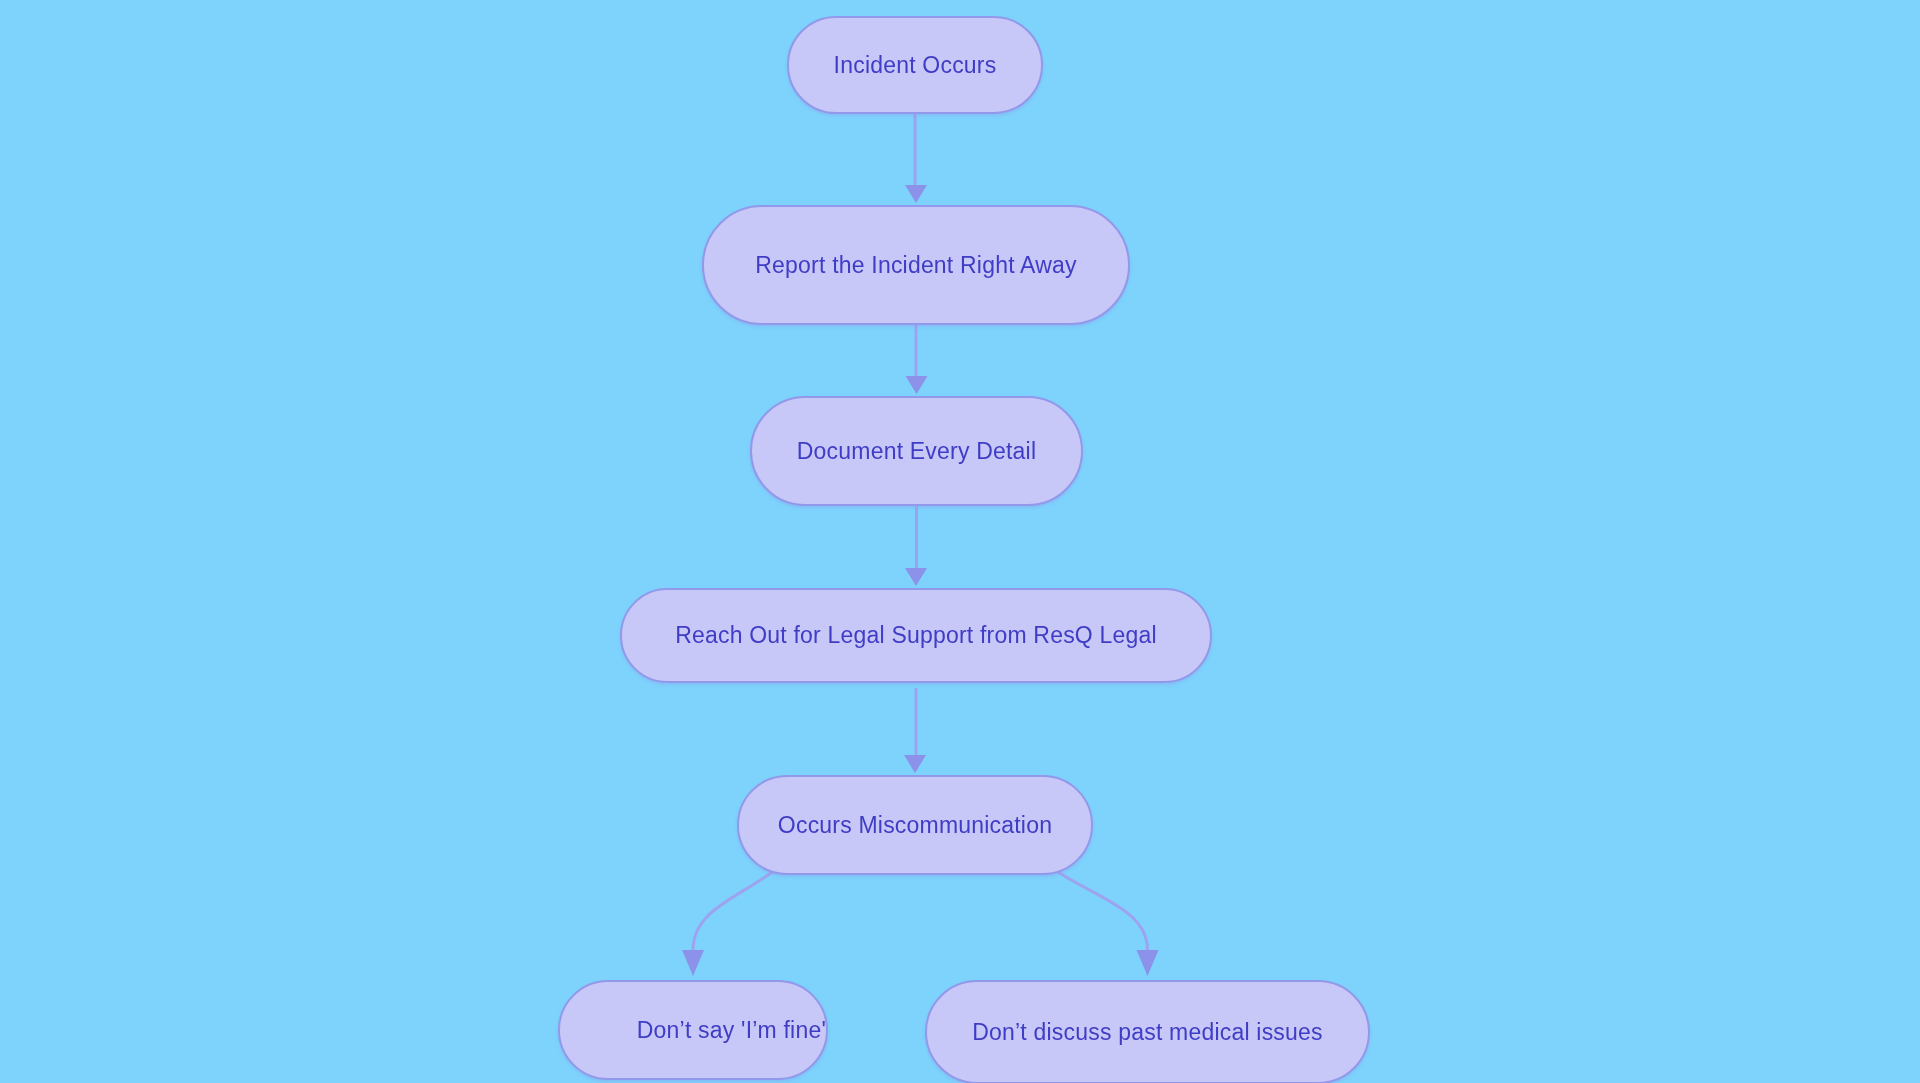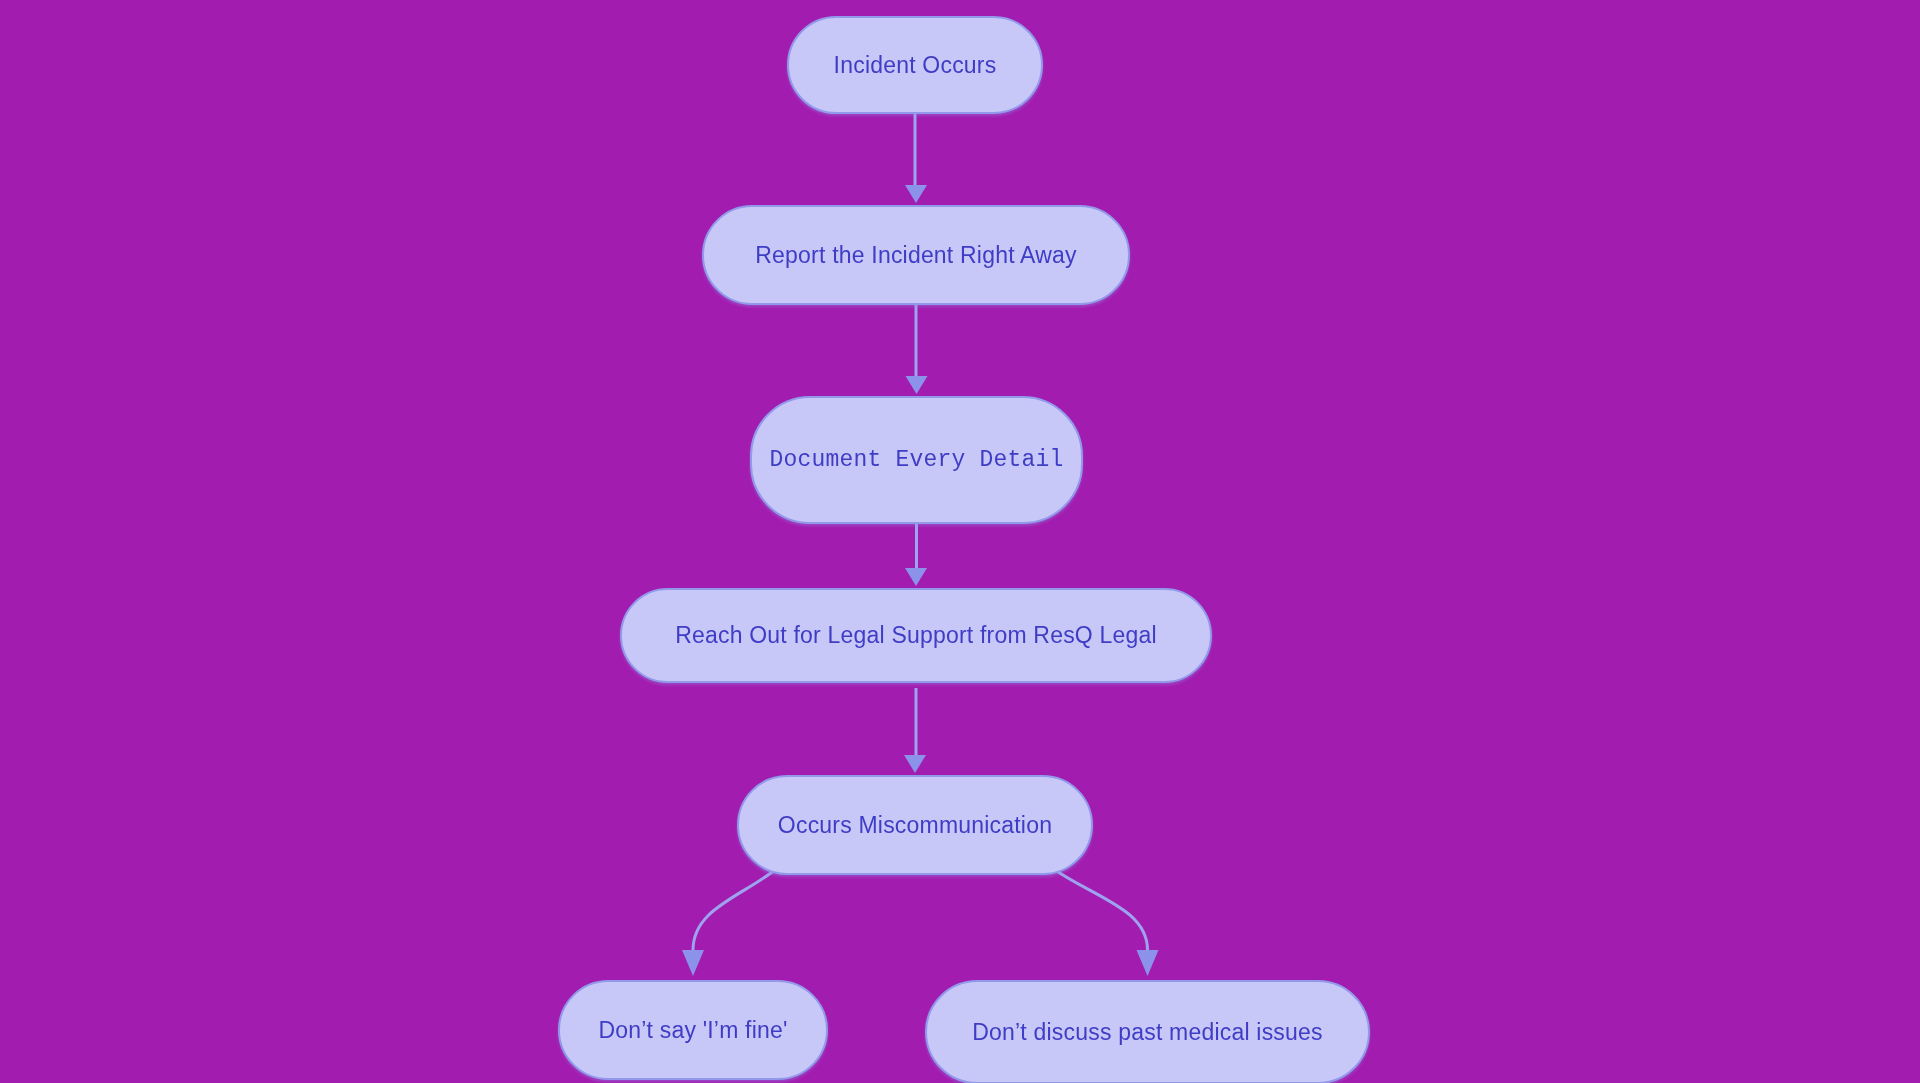--- a/index.html
+++ b/index.html
@@ -5,21 +5,21 @@
   html, body {
     margin: 0;
     padding: 0;
     background: #ffffff;
     font-family: "Liberation Sans", sans-serif;
   }
   #canvas {
     position: relative;
     width: 1920px;
     height: 1083px;
-    background: #a21caf;
+    background: #7dd3fc;
     overflow: hidden;
   }
   #edges-layer {
     position: absolute;
     left: 0; top: 0;
     width: 1920px;
     height: 1083px;
     pointer-events: none;
   }
   .flow-node {
@@ -77,32 +77,32 @@
       </g>
       <g>
         <path class="edge-line" d="M1055,870 C1096.625,898 1147.5,910 1147.5,950"></path>
         <polygon class="edge-head" points="1136.5,950 1158.5,950 1147.5,976"></polygon>
       </g>
     </svg>
   <div id="nodes-layer">
       <div class="flow-node" style="left: 787px; top: 16px; width: 256px; height: 98px;">
         <span class="node-label">Incident Occurs</span>
       </div>
-      <div class="flow-node" style="left: 702px; top: 205px; width: 428px; height: 100px;">
+      <div class="flow-node" style="left: 702px; top: 205px; width: 428px; height: 120px;">
         <span class="node-label">Report the Incident Right Away</span>
       </div>
-      <div class="flow-node" style="left: 750px; top: 396px; width: 333px; height: 128px; font-family: Liberation Mono, monospace;">
+      <div class="flow-node" style="left: 750px; top: 396px; width: 333px; height: 110px;">
         <span class="node-label">Document Every Detail</span>
       </div>
       <div class="flow-node" style="left: 620px; top: 588px; width: 592px; height: 95px;">
         <span class="node-label">Reach Out for Legal Support from ResQ Legal</span>
       </div>
       <div class="flow-node" style="left: 737px; top: 775px; width: 356px; height: 100px;">
         <span class="node-label">Occurs Miscommunication</span>
       </div>
-      <div class="flow-node" style="left: 558px; top: 980px; width: 270px; height: 100px;">
+      <div class="flow-node" style="left: 558px; top: 980px; width: 270px; height: 100px; justify-content: flex-end;">
         <span class="node-label">Don’t say 'I’m fine'</span>
       </div>
       <div class="flow-node" style="left: 925px; top: 980px; width: 445px; height: 104px;">
         <span class="node-label">Don’t discuss past medical issues</span>
       </div>
     </div>
 </div>
 
 </body></html>

